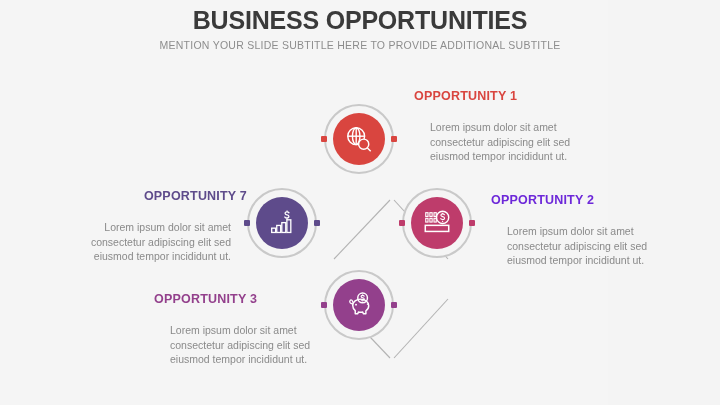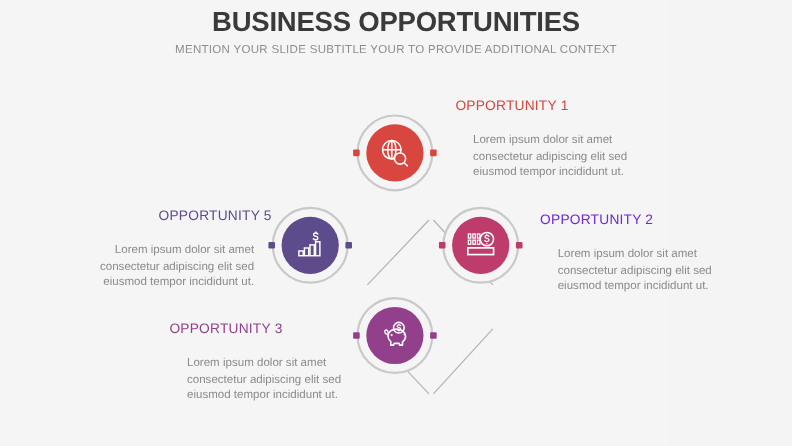--- a/index.html
+++ b/index.html
@@ -107,21 +107,21 @@
   .node-bottom { left: 359px; top: 305px; }
   .node-left   { left: 282px; top: 223px; }
 
   
   .textblock {
     position: absolute;
     width: 185px;
   }
   .tb-title {
     font-size: 12.5px;
-    font-weight: normal;
+    font-weight: bold;
     letter-spacing: 0.2px;
     line-height: 16px;
     margin: 0 0 2px 0;
   }
   .tb-body {
     font-size: 10.5px;
     color: #8a8a8a;
     line-height: 14.5px;
     margin: 16px;
   }
@@ -130,21 +130,21 @@
   .tb-3 { left: 154px; top: 291px; }
   .tb-4 { left: 62px;  top: 188px; text-align: right; }
 </style>
 </head>
 <body>
 
 <div class="slide">
 
   <div class="header">
     <div class="slide-title">BUSINESS OPPORTUNITIES</div>
-    <div class="slide-subtitle">MENTION YOUR SLIDE SUBTITLE YOUR TO PROVIDE ADDITIONAL CONTEXT</div>
+    <div class="slide-subtitle">MENTION YOUR SLIDE SUBTITLE HERE TO PROVIDE ADDITIONAL SUBTITLE</div>
   </div>
 
   <div class="diagram">
 
     <svg class="connectors" viewBox="0 0 720 405">
       <line x1="390" y1="200" x2="334" y2="259" stroke="#b3b3b3" stroke-width="1.1"></line>
       <line x1="394" y1="200" x2="448" y2="259" stroke="#b3b3b3" stroke-width="1.1"></line>
       <line x1="334" y1="299" x2="390" y2="358" stroke="#b3b3b3" stroke-width="1.1"></line>
       <line x1="448" y1="299" x2="394" y2="358" stroke="#b3b3b3" stroke-width="1.1"></line>
     </svg>
@@ -232,17 +232,17 @@
     <div class="tb-title" style="color:#6d28d9">OPPORTUNITY 2</div>
     <div class="tb-body">Lorem ipsum dolor sit amet consectetur adipiscing elit sed eiusmod tempor incididunt ut.</div>
   </div>
 
   <div class="textblock tb-3">
     <div class="tb-title" style="color:#93408c">OPPORTUNITY 3</div>
     <div class="tb-body">Lorem ipsum dolor sit amet consectetur adipiscing elit sed eiusmod tempor incididunt ut.</div>
   </div>
 
   <div class="textblock tb-4">
-    <div class="tb-title" style="color:#5e4b8b">OPPORTUNITY 5</div>
+    <div class="tb-title" style="color:#5e4b8b">OPPORTUNITY 7</div>
     <div class="tb-body">Lorem ipsum dolor sit amet consectetur adipiscing elit sed eiusmod tempor incididunt ut.</div>
   </div>
 
 </div>
 
 </body></html>

